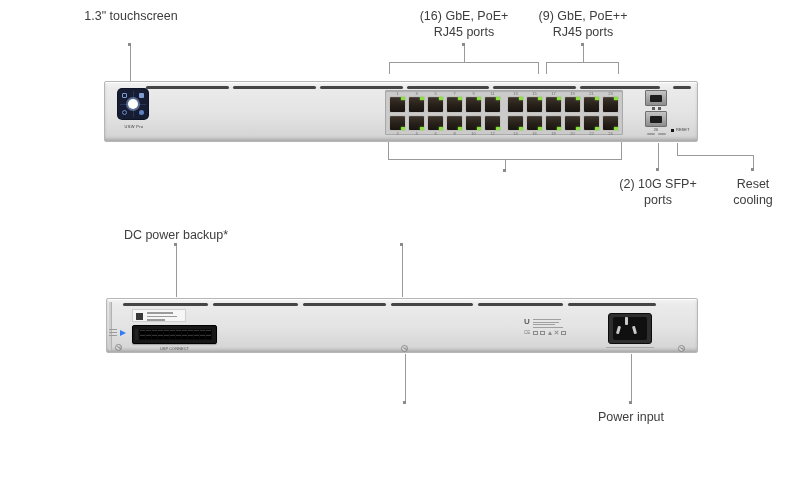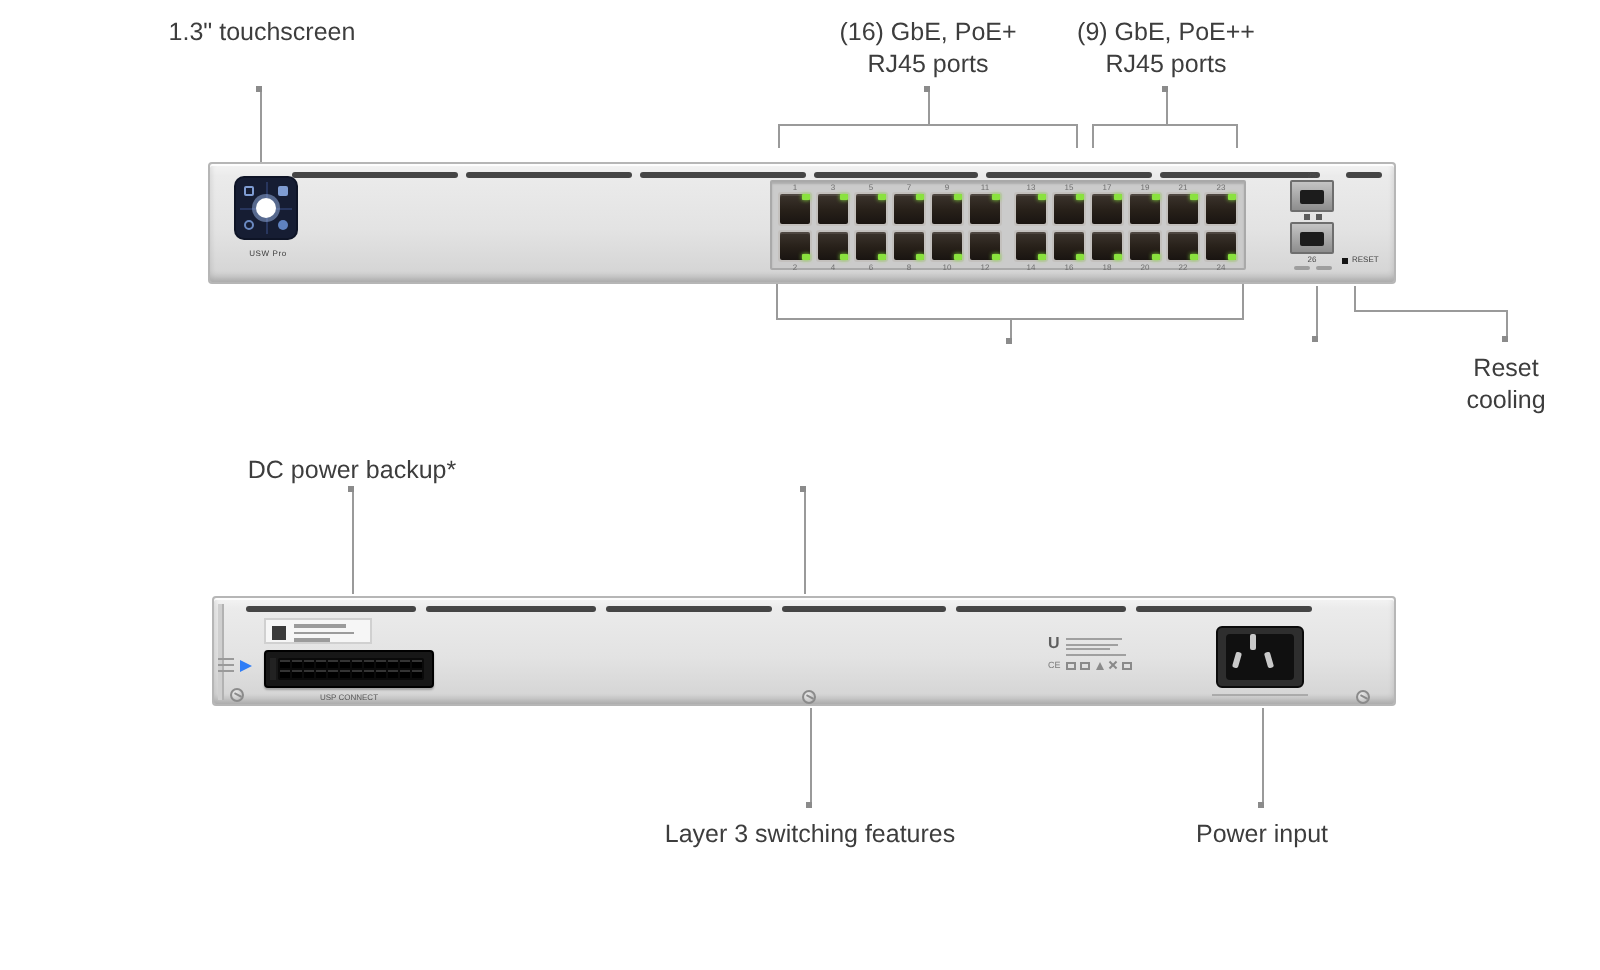--- a/index.html
+++ b/index.html
@@ -315,20 +315,24 @@
       <div class="resetlab">RESET</div>
     </div>
   </div>
 
   <div class="br-up" style="left:388px;top:142px;width:234px;height:18px"></div>
   <div class="cl" style="left:505px;top:160px;width:1px;height:9px"></div>
   <div class="dot" style="left:503px;top:169px"></div>
 
   <div class="cl" style="left:658px;top:143px;width:1px;height:25px"></div>
   <div class="dot" style="left:656px;top:168px"></div>
+  <div class="ann" style="left:658px;top:176px">
+    <div>(2) 10G SFP+</div>
+    <div>ports</div>
+  </div>
 
   <div class="cl" style="left:677px;top:143px;width:1px;height:12px"></div>
   <div class="cl" style="left:677px;top:155px;width:77px;height:1px"></div>
   <div class="cl" style="left:753px;top:155px;width:1px;height:13px"></div>
   <div class="dot" style="left:751px;top:168px"></div>
   <div class="ann" style="left:753px;top:176px">
     <div>Reset</div>
     <div>cooling</div>
   </div>
 
@@ -419,23 +423,20 @@
       <div class="inletface"></div>
       <div class="pin pin-t"></div>
       <div class="pin pin-l"></div>
       <div class="pin pin-r"></div>
     </div>
     <div class="microline" style="left:499px;top:48px;width:48px;opacity:.7"></div>
   </div>
 
   <div class="cl" style="left:405px;top:354px;width:1px;height:47px"></div>
   <div class="dot" style="left:403px;top:401px"></div>
-  <div class="ann" style="left:405px;top:409px">
-    <div>Layer 3 switching features</div>
-  </div>
 
   <div class="cl" style="left:631px;top:354px;width:1px;height:47px"></div>
   <div class="dot" style="left:629px;top:401px"></div>
   <div class="ann" style="left:631px;top:409px">
     <div>Power input</div>
   </div>
 
 </div>
 
 </body></html>

